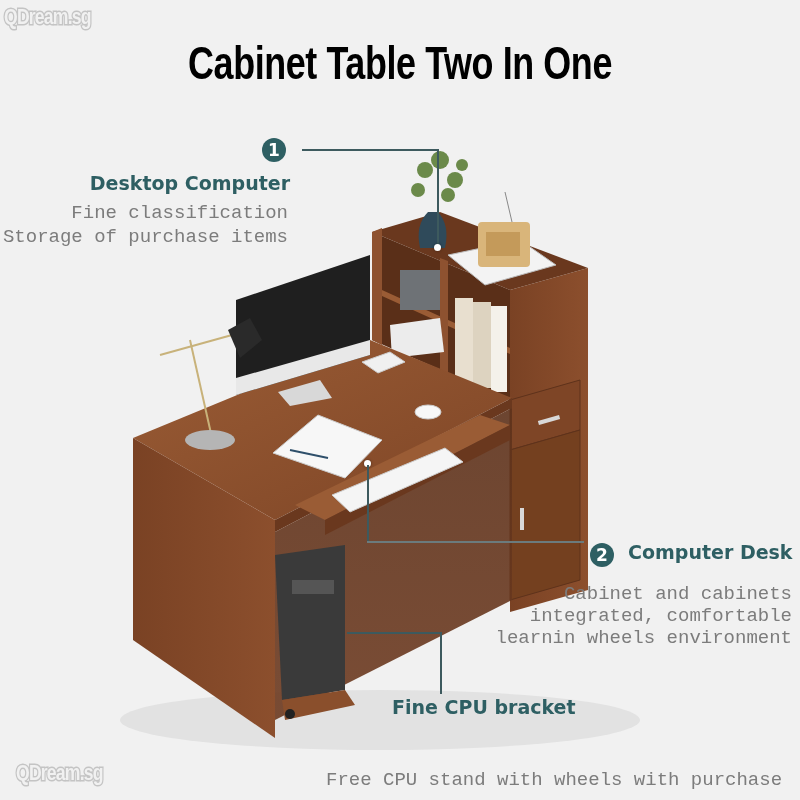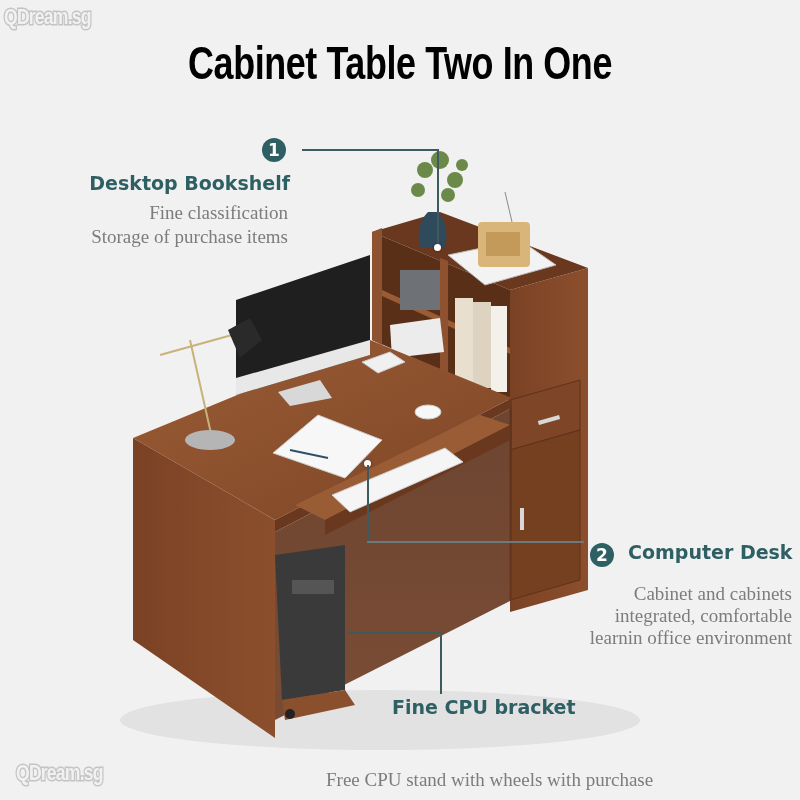--- a/index.html
+++ b/index.html
@@ -3,21 +3,21 @@
   <meta charset="utf-8">
   <style>
     html, body { margin: 0; padding: 0; }
     body { width: 800px; height: 800px; background: #f1f1f1; position: relative; overflow: hidden; font-family: "Liberation Sans", sans-serif; }
     .watermark { position: absolute; color: #f1f1f1; font-family: "Liberation Sans", sans-serif; font-weight: bold; font-size: 22px; letter-spacing: -1px; -webkit-text-stroke: 3px #c4c4c4; paint-order: stroke fill; transform: scaleX(0.8); transform-origin: left top; }
     .wm-top { left: 4px; top: 4px; }
     .wm-bottom { left: 16px; top: 760px; }
     .title { position: absolute; top: 36px; left: 0; width: 800px; text-align: center; font-family: "Liberation Sans", sans-serif; font-weight: bold; font-size: 46px; color: #000; transform: scaleX(0.78); letter-spacing: -0.5px; }
     .badge { position: absolute; width: 24px; height: 24px; border-radius: 50%; background: #2e5f63; color: #fff; font-weight: bold; font-size: 17px; text-align: center; line-height: 24px; font-family: "DejaVu Sans", sans-serif; }
     .heading { position: absolute; color: #2e5f63; font-weight: bold; font-family: "DejaVu Sans", sans-serif; font-size: 19px; white-space: nowrap; }
-    .desc { position: absolute; color: #7c7c7c; font-family: Liberation Serif, serif; font-size: 19px; line-height: 24px; white-space: nowrap; }
+    .desc { position: absolute; color: #7c7c7c; font-family: Liberation Mono, monospace; font-size: 19px; line-height: 24px; white-space: nowrap; }
     .line { position: absolute; background: #3d5a5e; }
     .dot { position: absolute; width: 7px; height: 7px; border-radius: 50%; background: #fff; box-shadow: 0 0 3px rgba(0,0,0,0.4); }
     .scene { position: absolute; left: 0; top: 0; }
   </style>
 </head>
 <body>
 
 <div class="watermark wm-top">QDream.sg</div>
 <div class="watermark wm-bottom">QDream.sg</div>
 
@@ -111,29 +111,29 @@
 
   <ellipse cx="428" cy="412" rx="13" ry="7" fill="#f7f7f7" stroke="#ccc"></ellipse>
 
   <polygon points="362,362 390,352 405,362 378,373" fill="#f0f0f0" stroke="#ccc"></polygon>
 </svg>
 
 <div class="badge" style="left:262px; top:138px;">1</div>
 <div class="line" style="left:302px; top:149px; width:136px; height:1.5px;"></div>
 <div class="line" style="left:437px; top:149px; width:1.5px; height:96px;"></div>
 <div class="dot" style="left:434px; top:244px;"></div>
-<div class="heading" style="right:510px; top:172px;">Desktop Bookshelf</div>
+<div class="heading" style="right:510px; top:172px;">Desktop Computer</div>
 <div class="desc" style="right:512px; top:201px;">Fine classification</div>
 <div class="desc" style="right:512px; top:225px;">Storage of purchase items</div>
 
 <div class="dot" style="left:364px; top:460px;"></div>
 <div class="line" style="left:367px; top:465px; width:1.5px; height:76px;"></div>
 <div class="line" style="left:367px; top:541px; width:217px; height:1.5px; background:#6b7b7d;"></div>
 <div class="badge" style="left:590px; top:543px;">2</div>
 <div class="heading" style="left:628px; top:541px;">Computer Desk</div>
 <div class="desc" style="right:8px; top:582px;">Cabinet and cabinets</div>
 <div class="desc" style="right:8px; top:604px;">integrated, comfortable</div>
-<div class="desc" style="right:8px; top:626px;">learnin office environment</div>
+<div class="desc" style="right:8px; top:626px;">learnin wheels environment</div>
 
 <div class="line" style="left:347px; top:632px; width:94px; height:1.5px;"></div>
 <div class="line" style="left:440px; top:632px; width:1.5px; height:62px;"></div>
 <div class="heading" style="left:392px; top:696px;">Fine CPU bracket</div>
 <div class="desc" style="left:326px; top:724px;margin-top:44px;">Free CPU stand with wheels with purchase</div>
 
 </body></html>

